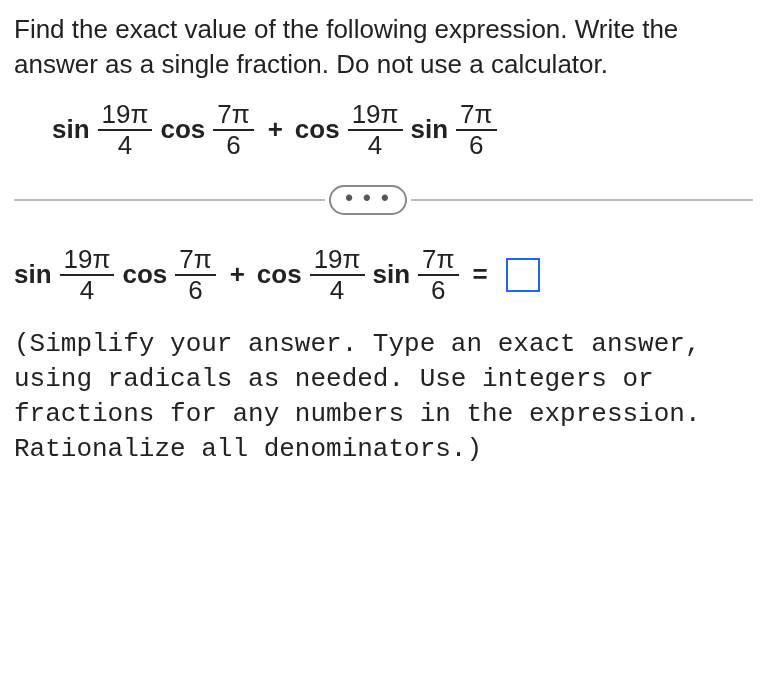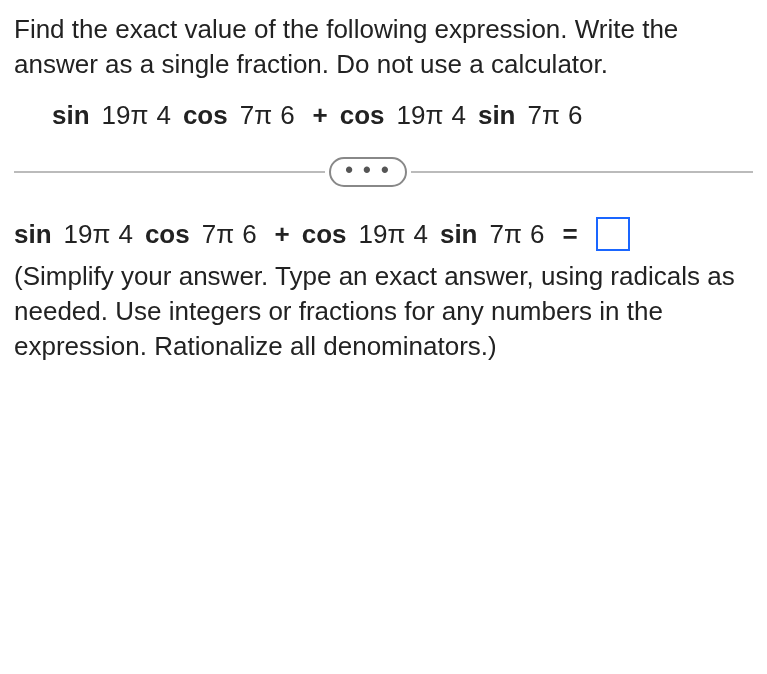--- a/index.html
+++ b/index.html
@@ -28,21 +28,21 @@
     gap: 6px;
     margin-bottom: 8px;
   }
   .fn {
     font-family: Arial, Helvetica, sans-serif;
     font-weight: 600;
     text-align: right;
   }
   .frac {
     display: inline-flex;
-    flex-direction: row;
+    flex-direction: column;
     align-items: center;
     vertical-align: middle;
     margin: 0 2px;
   }
   .frac .num, .frac .den {
     padding: 0 4px;
     line-height: 1.1;
   }
   .frac .bar {
     border-top: 2px solid #222;
@@ -80,21 +80,22 @@
   }
   .answer-box {
     display: inline-block;
     width: 30px;
     height: 30px;
     border: 2px solid #1a66ff;
     margin-left: 6px;
   }
   .instr {
     line-height: 1.35;
-    margin-top: 8px;
+    margin-top: 22px;
+    font-family: Liberation Mono, monospace;
   }
 </style>
 </head>
 <body>
 
 <div class="question">Find the exact value of the following expression. Write the answer as a single fraction.  Do not use a calculator.</div>
 
 <div class="expr">
   <span class="fn">sin</span>
   <span class="frac">

